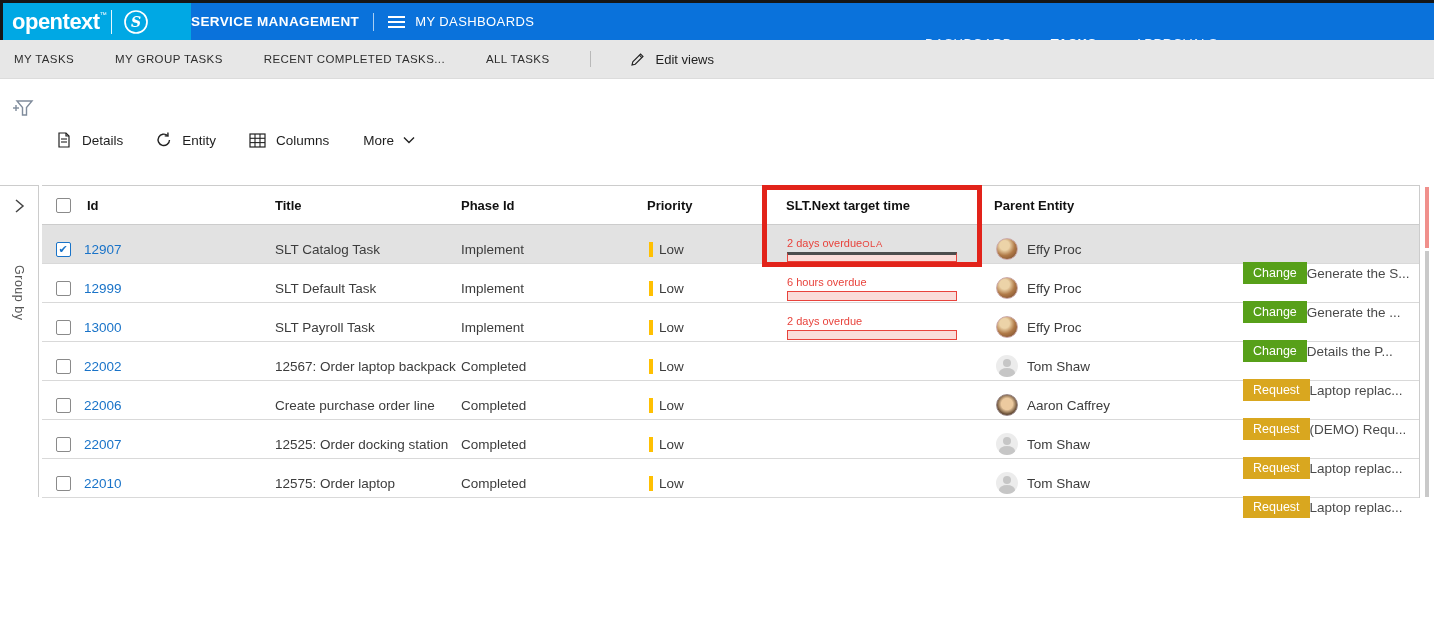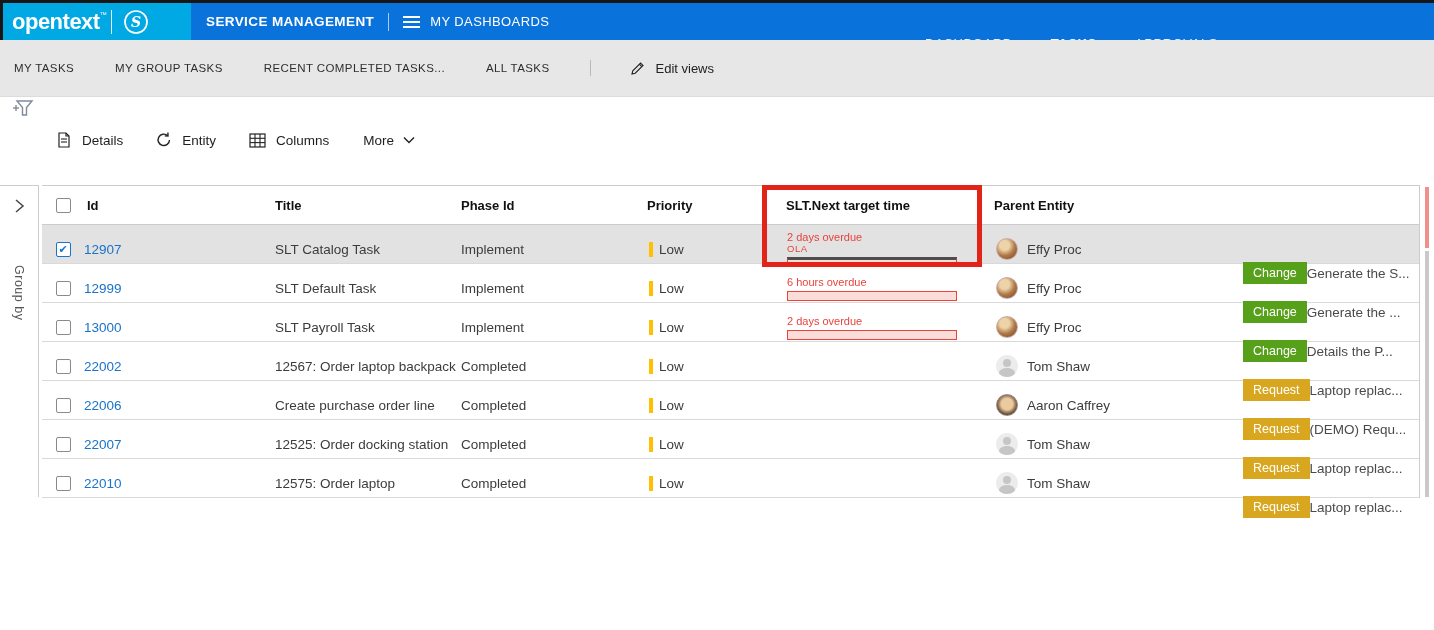--- a/index.html
+++ b/index.html
@@ -13,34 +13,34 @@
   .stage{position:relative;width:1434px;height:630px;background:#fff;}
 
   
   .topbar{position:absolute;left:0;top:0;width:1434px;height:40px;background:var(--bar-bg);
     display:flex;align-items:center;border-top:3px solid #161616;border-left:3px solid #161616;}
   .brand{height:100%;width:188px;background:var(--brand-bg);display:flex;align-items:center;padding-left:9px;flex:0 0 auto;}
   .logo-text{color:#fff;font-weight:bold;font-size:22px;letter-spacing:-0.5px;line-height:1;}
   .logo-text sup{font-size:7px;vertical-align:top;font-weight:normal;}
   .brand-sep{width:1px;height:24px;background:rgba(255,255,255,.9);margin:0 11px 0 5px;}
   .smax-logo{width:26px;height:26px;display:block;}
-  .product-name{color:#fff;font-weight:bold;font-size:13.5px;letter-spacing:.4px;margin-left:15px;}
+  .product-name{color:#fff;font-weight:bold;font-size:13.5px;letter-spacing:.4px;}
   .topbar-sep{width:1px;height:18px;background:rgba(255,255,255,.65);margin:0 14px;}
   .dash-menu{display:flex;align-items:center;gap:10px;background:none;border:none;color:#fff;
     font-size:13px;letter-spacing:.4px;cursor:pointer;font-family:inherit;}
   .hamburger{display:flex;flex-direction:column;gap:3px;}
   .hamburger i{display:block;width:17px;height:2px;background:#fff;}
   .top-nav{position:absolute;left:922px;top:0;height:100%;display:flex;gap:38px;align-items:center;}
   .top-nav .nav-item{position:relative;color:#eaf2ff;font-size:13px;letter-spacing:.6px;cursor:pointer;
     height:100%;display:flex;align-items:center;margin-top:43px;}
   .top-nav .nav-item.active{font-weight:bold;color:#fff;}
   .top-nav .nav-item.active::after{content:"";position:absolute;left:-5px;right:-5px;bottom:2px;height:4px;background:#fff;}
 
   
-  .tabbar{position:absolute;left:0;top:40px;width:1434px;height:57px;background:#E7E7E7;
+  .tabbar{position:absolute;left:0;top:40px;width:1434px;height:39px;background:#E7E7E7;
     display:flex;align-items:center;padding-left:14px;border-bottom:1px solid #dcdcdc;}
   .view-tab{font-size:11.5px;letter-spacing:.4px;color:#2e2e2e;margin-right:41px;cursor:pointer;white-space:nowrap;}
   .tab-divider{width:1px;height:16px;background:#b9b9b9;margin:0 28px 0 0;}
   .edit-views{display:flex;align-items:center;gap:9px;background:none;border:none;font-family:inherit;
     font-size:13px;color:#222;cursor:pointer;margin-left:10px;}
 
   
   .filter-btn{position:absolute;left:11px;top:96px;background:none;border:none;cursor:pointer;}
 
   
@@ -72,21 +72,21 @@
   .hcell.c6{padding-left:11px;}
   .hcell.c7{padding-left:9px;}
   .cell{font-size:13.5px;color:#3c3c3c;white-space:nowrap;overflow:hidden;}
   .cell.id a{color:var(--link);text-decoration:none;cursor:pointer;}
   .cell.title{padding-left:3px;}
   .cell.phase{padding-left:3px;}
   .cell.priority{display:flex;align-items:center;gap:6px;padding-left:9px;}
   .prio-bar{width:4px;height:15px;background:var(--priority-low);}
   .cell.slt{padding-left:12px;}
   .slt-inner{width:170px;}
-  .slt-top{display:flex;justify-content:flex-start;align-items:baseline;font-size:11px;color:var(--overdue);margin-bottom:3px;flex-direction:column;}
+  .slt-top{display:flex;justify-content:flex-start;align-items:baseline;font-size:11px;color:var(--overdue);margin-bottom:3px;}
   .slt-tag{font-size:9.5px;letter-spacing:.5px;}
   .slt-bar{height:10px;border:1px solid var(--overdue);background:var(--overdue-fill);}
   .slt-bar.dark-top{border-top:3px solid #4d4d4d;}
   .cell.requestor{display:flex;align-items:center;gap:9px;padding-left:11px;}
   .avatar{width:22px;height:22px;border-radius:50%;flex:0 0 auto;}
   .avatar--photo-effy{background:radial-gradient(circle at 38% 32%,#ecd3a8 0 26%,#b07a48 55%,#6e4124 100%);border:1px solid #caa;}
   .avatar--photo-aaron{background:radial-gradient(circle at 50% 45%,#ecca9f 0 38%,#6b5138 68%,#35302b 100%);border:1px solid #988;}
   .avatar--placeholder{background:#ececec;position:relative;overflow:hidden;}
   .avatar--placeholder::before{content:"";position:absolute;left:7px;top:4px;width:8px;height:8px;border-radius:50%;background:#c6c6c6;}
   .avatar--placeholder::after{content:"";position:absolute;left:3px;top:13px;width:16px;height:10px;border-radius:50% 50% 0 0;background:#c6c6c6;}

